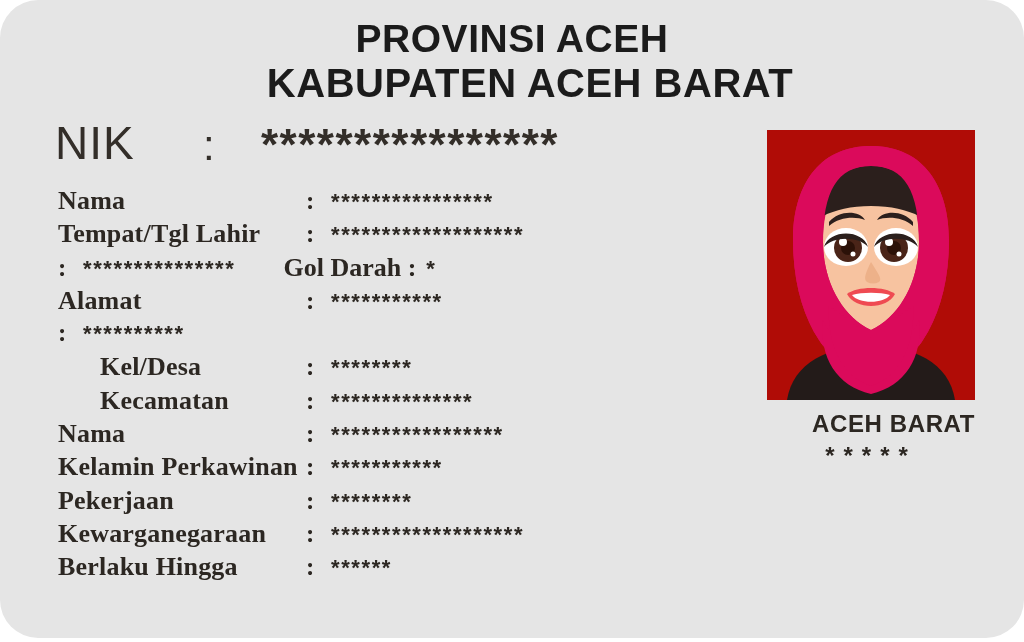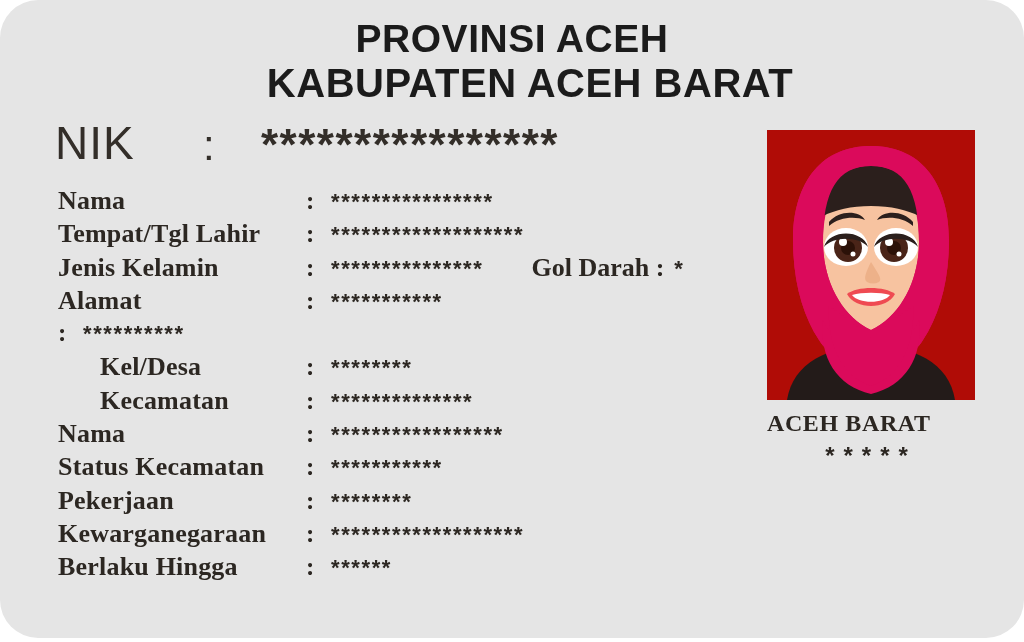--- a/index.html
+++ b/index.html
@@ -151,22 +151,22 @@
     background: #b00c06;
     overflow: hidden;
   }
   #avatar-svg { display: block; width: 208px; height: 270px; }
 
   #photo-caption {
     position: absolute;
     left: 767px;
     top: 410px;
     width: 208px;
-    text-align: left;
-    font-family: Liberation Serif, serif;
+    text-align: right;
+    font-family: Liberation Sans, sans-serif;
     font-weight: bold;
     font-size: 24px;
     letter-spacing: 0.6px;
     color: #2c2722;
   }
   #photo-stars {
     position: absolute;
     left: 767px;
     top: 442px;
     width: 208px;
@@ -199,21 +199,20 @@
         <span class="field-label">Nama</span>
         <span class="field-colon">:</span>
         <span class="field-value">****************</span>
       </div>
       <div class="field-row">
         <span class="field-label">Tempat/Tgl Lahir</span>
         <span class="field-colon">:</span>
         <span class="field-value">*******************</span>
       </div>
       <div class="field-row">
-        <span class="field-label">Jenis Kelamin</span>
         <span class="field-colon">:</span>
         <span class="field-value">***************</span>
         <span class="gol-darah-label">Gol Darah :</span>
         <span class="gol-darah-value">*</span>
       </div>
       <div class="field-row">
         <span class="field-label">Alamat</span>
         <span class="field-colon">:</span>
         <span class="field-value">***********</span>
       </div>
@@ -230,21 +229,21 @@
         <span class="field-label indent">Kecamatan</span>
         <span class="field-colon">:</span>
         <span class="field-value">**************</span>
       </div>
       <div class="field-row">
         <span class="field-label">Nama</span>
         <span class="field-colon">:</span>
         <span class="field-value">*****************</span>
       </div>
       <div class="field-row">
-        <span class="field-label">Status Kecamatan</span>
+        <span class="field-label">Kelamin Perkawinan</span>
         <span class="field-colon">:</span>
         <span class="field-value">***********</span>
       </div>
       <div class="field-row">
         <span class="field-label">Pekerjaan</span>
         <span class="field-colon">:</span>
         <span class="field-value">********</span>
       </div>
       <div class="field-row">
         <span class="field-label">Kewarganegaraan</span>

